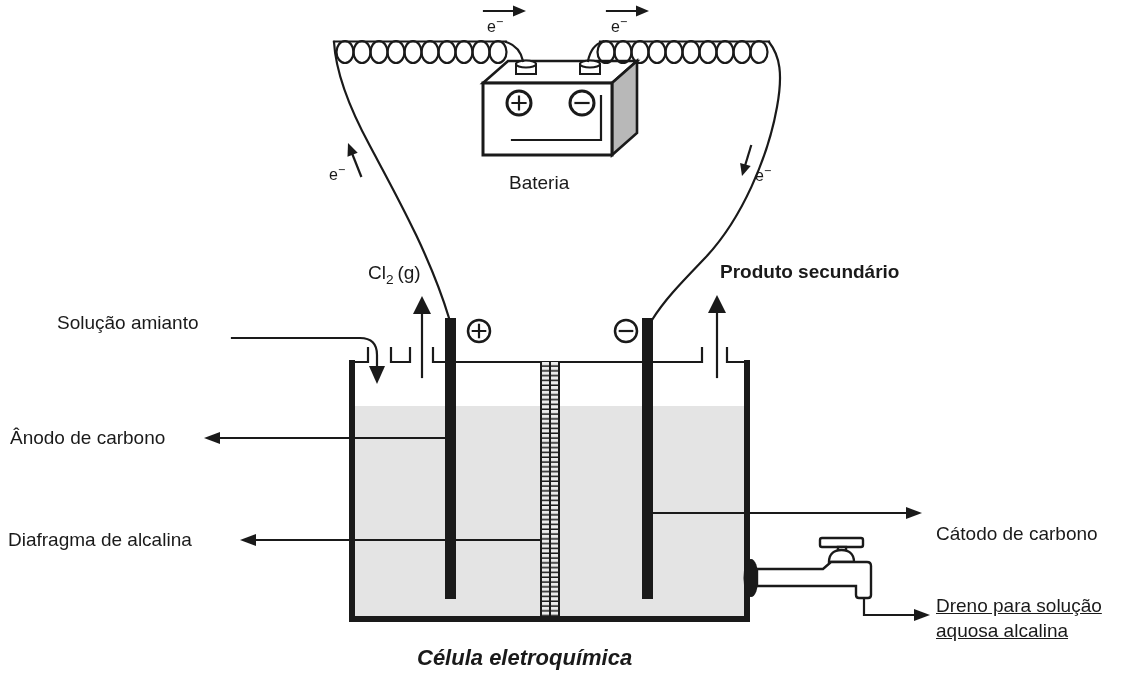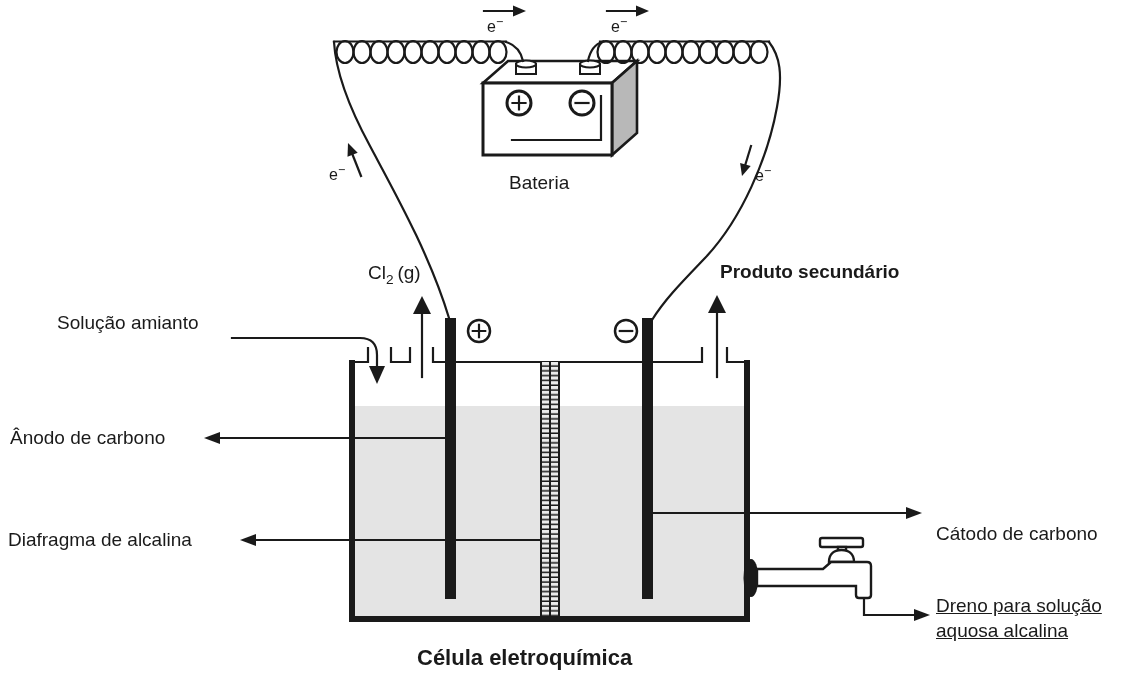--- a/index.html
+++ b/index.html
@@ -8,21 +8,21 @@
     --battery_side:#b8b8b8;
   }
   html,body{margin:0;padding:0;background:#fff;}
   #stage{
     position:relative;width:1140px;height:680px;background:#fff;overflow:hidden;
     font-family:"Liberation Sans",sans-serif;color:var(--line);
   }
   #art{position:absolute;left:0;top:0;}
   .lbl{position:absolute;white-space:nowrap;font-size:19px;line-height:23px;color:var(--line);}
   .lbl.bold{font-weight:bold;}
-  .lbl.title{font-size:22px;line-height:24px;font-weight:bold;}
+  .lbl.title{font-size:22px;line-height:24px;font-weight:bold;font-style:italic;}
   .lbl.elec{font-size:16px;line-height:16px;}
   .lbl sub{font-size:0.72em;}
   .lbl sup{font-size:0.78em;}
   svg .ln{stroke:var(--line);fill:none;stroke-width:2.2;stroke-linecap:square;}
   svg .fl{fill:var(--line);stroke:none;}
   svg .wf{fill:#ffffff;stroke:var(--line);}
 </style>
 </head>
 <body>
 

